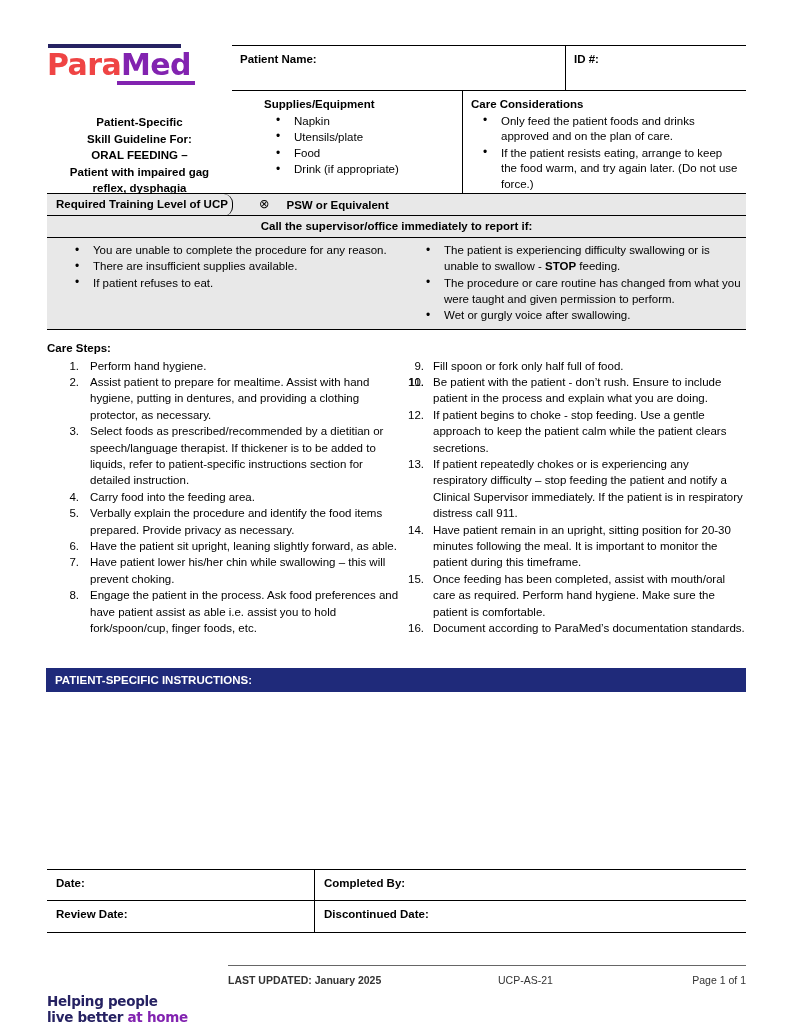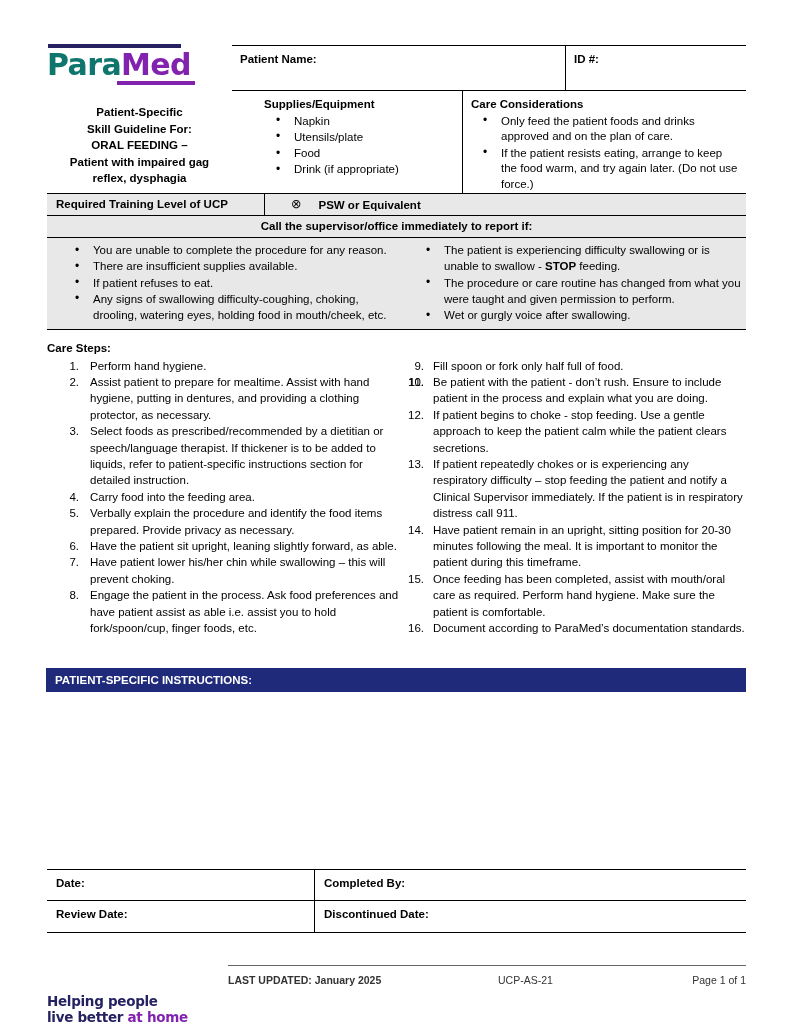--- a/index.html
+++ b/index.html
@@ -35,35 +35,35 @@
   }
   .logo-word {
     font-family: "DejaVu Sans", sans-serif;
     font-size: 30px;
     font-weight: bold;
     letter-spacing: -0.6px;
     line-height: 30px;
     margin-top: 2px;
     white-space: nowrap;
   }
-  .logo-para { color: #0f766e; }
+  .logo-para { color: #ef4444; }
   .logo-med  { color: #8223b0; }
   .logo-bar-bottom {
     height: 4px;
     background: #8223b0;
     width: 78px;
     margin-left: 70px;
     margin-top: 1px;
   }
 
   
   .title-block {
     position: absolute;
     left: 47px;
-    top: 104px;
+    top: 114px;
     width: 185px;
     text-align: center;
     font-size: 11.5px;
     font-weight: bold;
     line-height: 16.5px;
   }
 
   
   .info-table {
     position: absolute;
@@ -150,28 +150,29 @@
     box-sizing: border-box;
   }
   .training-row {
     display: flex;
     border-bottom: 1.1px solid #000;
     height: 22px;
     box-sizing: border-box;
     align-items: center;
   }
   .training-label {
-    width: 218px;
+    width: 186px;
     box-sizing: border-box;
     padding-left: 9px;
     border-right: 1.1px solid #000;
     font-size: 11.5px;
     font-weight: bold;
     height: 22px;
     line-height: 21px;
+    border-radius: 9px;
   }
   .training-value {
     flex: 1;
     box-sizing: border-box;
     padding-left: 26px;
     font-size: 11.5px;
     font-weight: bold;
     display: flex;
     align-items: center;
     height: 22px;
@@ -416,21 +417,20 @@
         <span>PSW or Equivalent</span>
       </div>
     </div>
     <div class="call-row">Call the supervisor/office immediately to report if:</div>
     <div class="report-cols">
       <div class="report-col-left">
         <ul class="bul2">
           <li>You are unable to complete the procedure for any reason.</li>
           <li>There are insufficient supplies available.</li>
           <li>If patient refuses to eat.</li>
-          <li>Any signs of swallowing difficulty-coughing, choking, drooling, watering eyes, holding food in mouth/cheek, etc.</li>
         </ul>
       </div>
       <div class="report-col-right">
         <ul class="bul2">
           <li><span>The patient is experiencing difficulty swallowing or is unable to swallow - </span><b class="strong">STOP</b><span> feeding.</span></li>
           <li>The procedure or care routine has changed from what you were taught and given permission to perform.</li>
           <li>Wet or gurgly voice after swallowing.</li>
         </ul>
       </div>
     </div>

